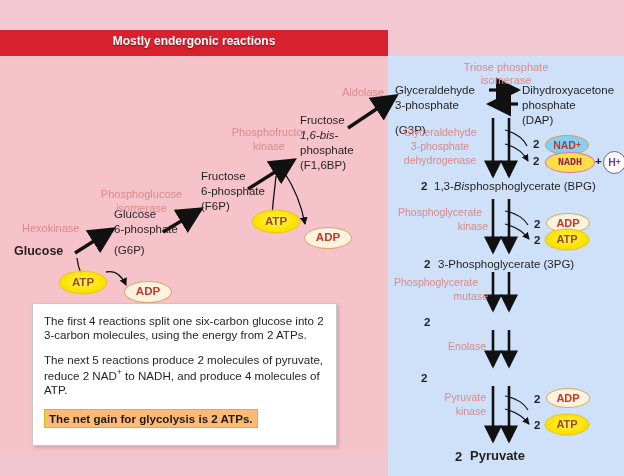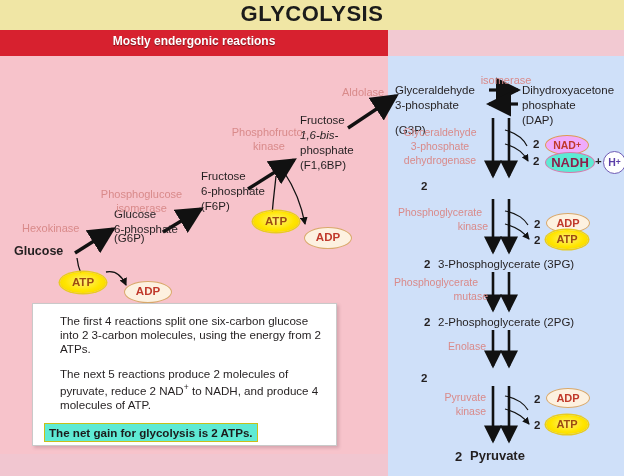--- a/index.html
+++ b/index.html
@@ -87,30 +87,31 @@
   .adp{
     width:46px;height:20px;
     color:#c0392b;font-size:11.5px;
     background:#fdf1e0;
     border:1.6px solid #d9a86a;
     border-radius:50%;
   }
   .nad{
     width:42px;height:18px;
     color:#c0392b;font-size:10.5px;
-    background:#f0abfc;
+    background:#7dd3fc;
     border:1.4px solid #dd9a52;
     border-radius:50%;
   }
   .nadh{
     width:48px;height:19px;
-    color:#8e1f4b;font-size:13px;
-    background:#5eead4;
+    color:#8e1f4b;font-size:10px;
+    background:#fde047;
     border:1.4px solid #d878ab;
     border-radius:50%;
+    font-family:Liberation Mono, monospace;
   }
   .hplus{
     width:21px;height:21px;
     color:#5b3fa8;font-size:10.5px;
     background:#ffffff;
     border:1.6px solid #6e5bb5;
     border-radius:50%;
   }
   .coef{
     position:absolute;color:#231f20;font-weight:bold;font-size:11.5px;
@@ -120,42 +121,39 @@
   
   #note-box{
     position:absolute;left:32px;top:303px;width:305px;height:143px;
     background:#ffffff;
     border:1px solid #c9c9c9;
     box-shadow:2px 2px 3px rgba(120,80,90,.25);
     box-sizing:border-box;
     padding:10px 11px 8px 11px;
   }
   #note-box p{
-    margin:0 0 11px 16px;
+    margin:0 0 11px 0;
     font-size:11.6px;line-height:1.22;color:#231f20;
   }
   #note-highlight{
     display:inline-block;
-    background:#5eead4;
+    background:#fdba74;
     border:1px solid #c9bf18;
     padding:2px 4px;
     font-size:11.6px;font-weight:bold;color:#1b1b1b;
   }
   .sup{font-size:8.5px;vertical-align:super;}
 
   svg.ov{position:absolute;left:0;top:0;width:624px;height:476px;pointer-events:none;}
 </style>
 </head>
 <body>
 
 <div id="figure">
 
-  <div id="title-band">
-    <div id="title-text">GLYCOLYSIS</div>
-  </div>
 
   <div id="hdr-left">
     <div class="hdr-label">Mostly endergonic reactions</div>
   </div>
 
   <div id="panel-left"></div>
   <div id="panel-right"></div>
   <div id="bottom-band"></div>
 
   <svg class="ov" viewBox="0 0 624 476">
@@ -210,21 +208,21 @@
     <path d="M505,396 C519,399 524,404 528,410" fill="none" stroke="#111" stroke-width="1.2"></path>
     <path d="M505,409 C519,413 524,418 529,424" fill="none" stroke="#111" stroke-width="1.2" marker-end="url(#ahs)"></path>
   </svg>
 
   <div class="t enz" style="left:22px;top:222px;">Hexokinase</div>
 
   <div class="t met b" style="left:14px;top:244px;font-size:12.5px;">Glucose</div>
 
   <div class="t met" style="left:114px;top:208px;">Glucose</div>
   <div class="t met" style="left:114px;top:223px;">6-phosphate</div>
-  <div class="t met" style="left:114px;top:232px;">(G6P)</div>
+  <div class="t met" style="left:114px;top:244px;">(G6P)</div>
 
   <div class="t enz" style="left:89px;top:188px;width:105px;text-align:center;">Phosphoglucose</div>
   <div class="t enz" style="left:89px;top:202px;width:105px;text-align:center;">isomerase</div>
 
   <div class="t met" style="left:201px;top:170px;">Fructose</div>
   <div class="t met" style="left:201px;top:185px;">6-phosphate</div>
   <div class="t met" style="left:201px;top:200px;">(F6P)</div>
 
   <div class="t enz" style="left:222px;top:126px;width:94px;text-align:center;">Phosphofructo-</div>
   <div class="t enz" style="left:222px;top:140px;width:94px;text-align:center;">kinase</div>
@@ -234,20 +232,21 @@
   <div class="t met" style="left:300px;top:144px;">phosphate</div>
   <div class="t met" style="left:300px;top:159px;">(F1,6BP)</div>
 
   <div class="t enz" style="left:342px;top:86px;">Aldolase</div>
 
   <div class="badge atp" style="left:60px;top:272px;">ATP</div>
   <div class="badge adp" style="left:124px;top:281px;">ADP</div>
   <div class="badge atp" style="left:253px;top:211px;">ATP</div>
   <div class="badge adp" style="left:304px;top:227px;">ADP</div>
 
+  <div class="t enz" style="left:406px;top:61px;width:200px;text-align:center;">Triose phosphate</div>
   <div class="t enz" style="left:406px;top:74px;width:200px;text-align:center;">isomerase</div>
 
   <div class="t met" style="left:395px;top:84px;">Glyceraldehyde</div>
   <div class="t met" style="left:395px;top:99px;">3-phosphate</div>
   <div class="t met" style="left:395px;top:124px;">(G3P)</div>
 
   <div class="t met" style="left:522px;top:84px;">Dihydroxyacetone</div>
   <div class="t met" style="left:522px;top:99px;">phosphate</div>
   <div class="t met" style="left:522px;top:114px;">(DAP)</div>
 
@@ -263,37 +262,37 @@
 
   <div class="coef" style="left:533px;top:155px;">2</div>
   <div class="badge nadh" style="left:545px;top:152px;">NADH</div>
   <div class="plus" style="left:595px;top:155px;">+</div>
   <div class="badge hplus" style="left:603px;top:151px;">
     <span>H</span>
       <span class="sup">+</span>
   </div>
 
   <div class="coef" style="left:421px;top:180px;">2</div>
+  <div class="t met" style="left:434px;top:180px;">1,3-<span class="ital">Bis</span>phosphoglycerate (BPG)</div>
 
   <div class="t enz sm" style="left:392px;top:207px;width:96px;text-align:center;">Phosphoglycerate</div>
   <div class="t enz sm" style="left:392px;top:221px;width:96px;text-align:right;">kinase</div>
 
   <div class="coef" style="left:534px;top:218px;">2</div>
   <div class="badge adp" style="left:546px;top:213px;width:42px;height:18px;font-size:11px;">ADP</div>
   <div class="coef" style="left:534px;top:234px;">2</div>
   <div class="badge atp" style="left:546px;top:230px;width:42px;height:19px;font-size:11px;">ATP</div>
 
   <div class="coef" style="left:424px;top:258px;">2</div>
   <div class="t met" style="left:438px;top:258px;">3-Phosphoglycerate (3PG)</div>
 
   <div class="t enz sm" style="left:384px;top:277px;width:104px;text-align:center;">Phosphoglycerate</div>
   <div class="t enz sm" style="left:384px;top:291px;width:104px;text-align:right;">mutase</div>
 
   <div class="coef" style="left:424px;top:316px;">2</div>
-  <div class="t met" style="left:438px;top:316px;">2-Phosphoglycerate (2PG)</div>
 
   <div class="t enz sm" style="left:424px;top:341px;width:62px;text-align:right;">Enolase</div>
 
   <div class="coef" style="left:421px;top:372px;">2</div>
 
   <div class="t enz sm" style="left:406px;top:392px;width:80px;text-align:right;">Pyruvate</div>
   <div class="t enz sm" style="left:406px;top:406px;width:80px;text-align:right;">kinase</div>
 
   <div class="coef" style="left:534px;top:393px;">2</div>
   <div class="badge adp" style="left:546px;top:388px;width:42px;height:18px;font-size:11px;">ADP</div>

